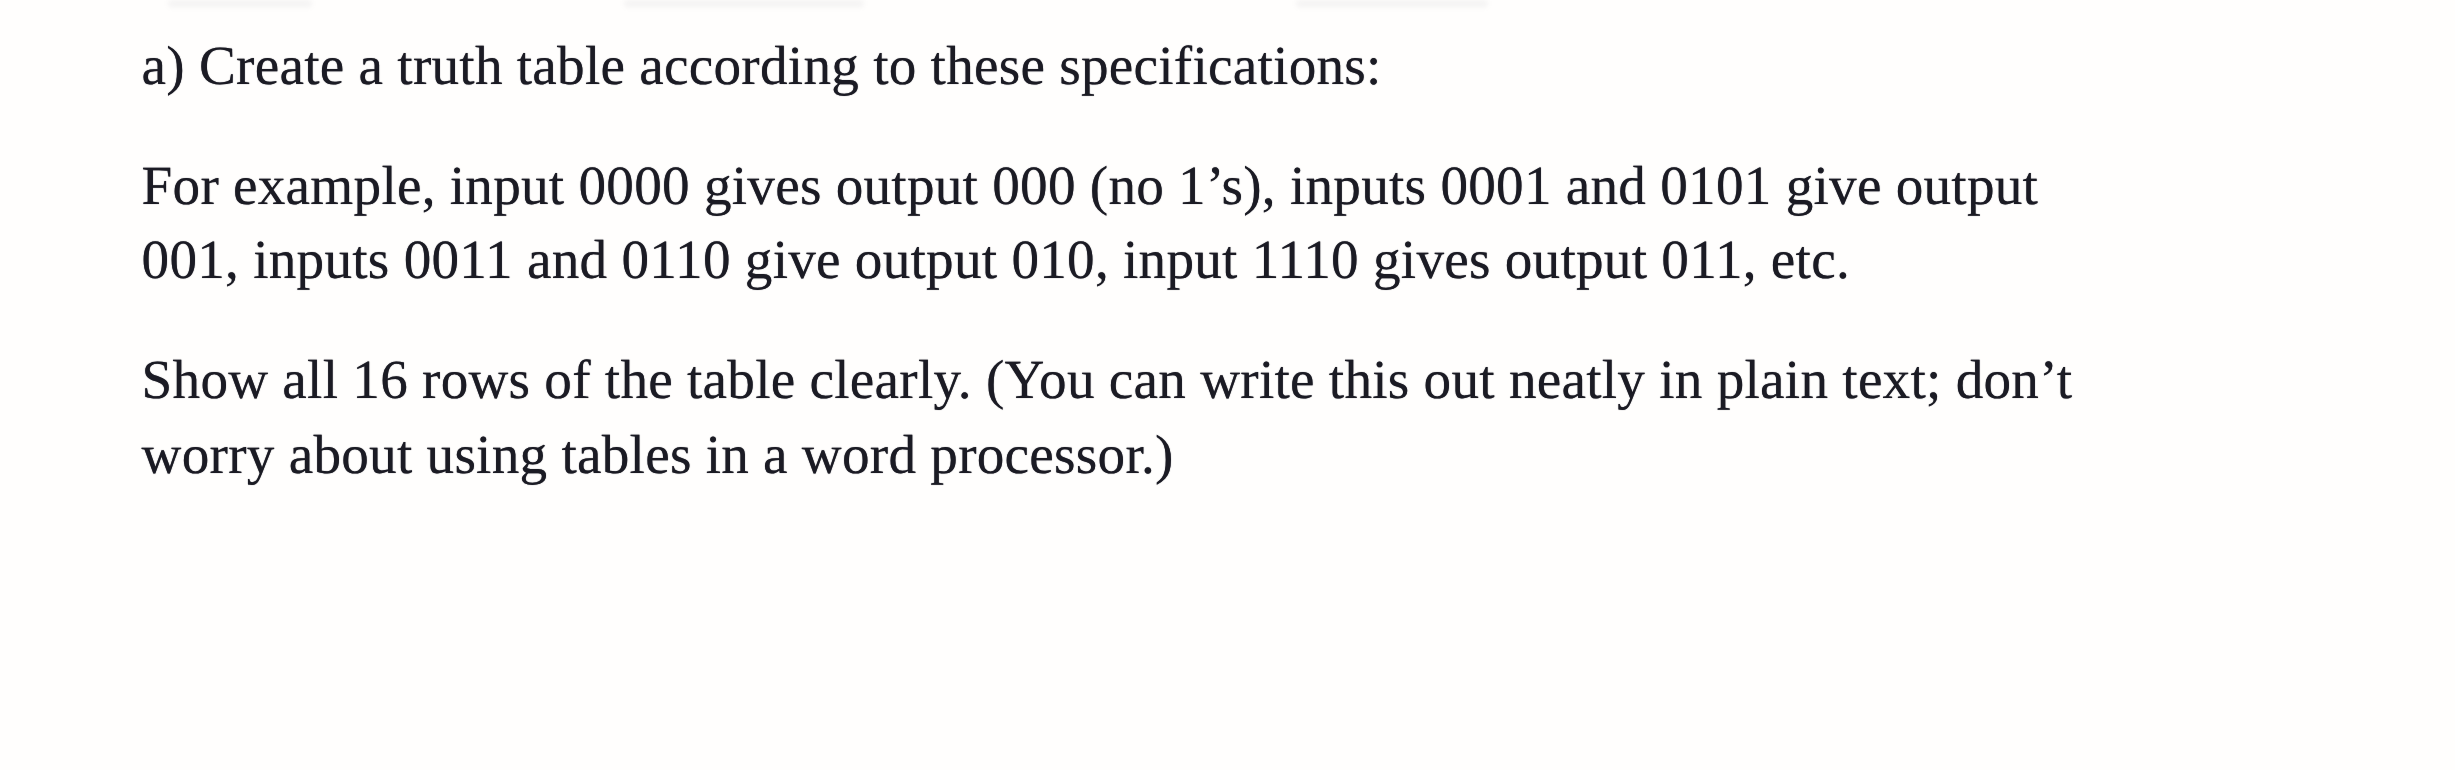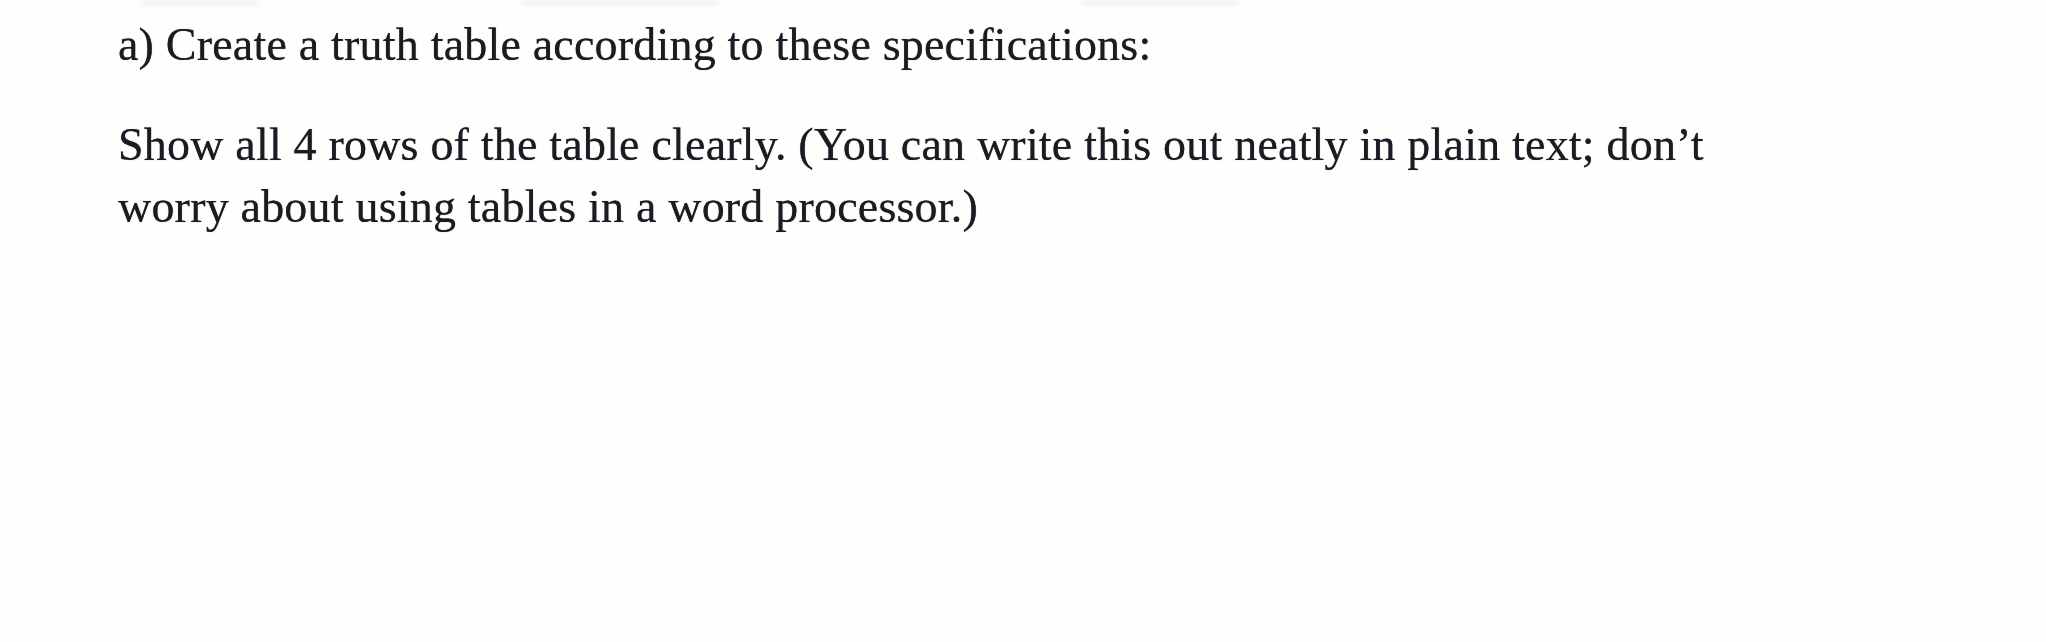--- a/index.html
+++ b/index.html
@@ -11,21 +11,21 @@
     width: 2046px;
     height: 642px;
     overflow: hidden;
     position: relative;
     font-family: "Liberation Serif", "DejaVu Serif", serif;
   }
   .page {
     position: absolute;
     inset: 0;
     background: #fffefd;
-    padding: 14px 70px 0 118px;
+    padding: 24px 70px 0 118px;
     box-sizing: border-box;
   }
   .para {
     margin: 0 0 38px 0;
     font-size: 46px;
     line-height: 62px;
     color: #1b1b24;
     white-space: pre-line;
     letter-spacing: 0.2px;
     
@@ -49,16 +49,18 @@
 <body>
 
 <div class="page">
   <div class="artifact artifact-1"></div>
   <div class="artifact artifact-2"></div>
   <div class="artifact artifact-3"></div>
 
   <p class="para">a) Create a truth table according to these specifications:</p>
 
 
+  <p class="para">For example, input 0000 gives output 000 (no 1’s), inputs 0001 and 0101 give output
+001, inputs 0011 and 0110 give output 010, input 1110 gives output 011, etc.</p>
 
-  <p class="para">Show all 4 rows of the table clearly. (You can write this out neatly in plain text; don’t
+  <p class="para">Show all 16 rows of the table clearly. (You can write this out neatly in plain text; don’t
 worry about using tables in a word processor.)</p>
 </div>
 
 </body></html>

